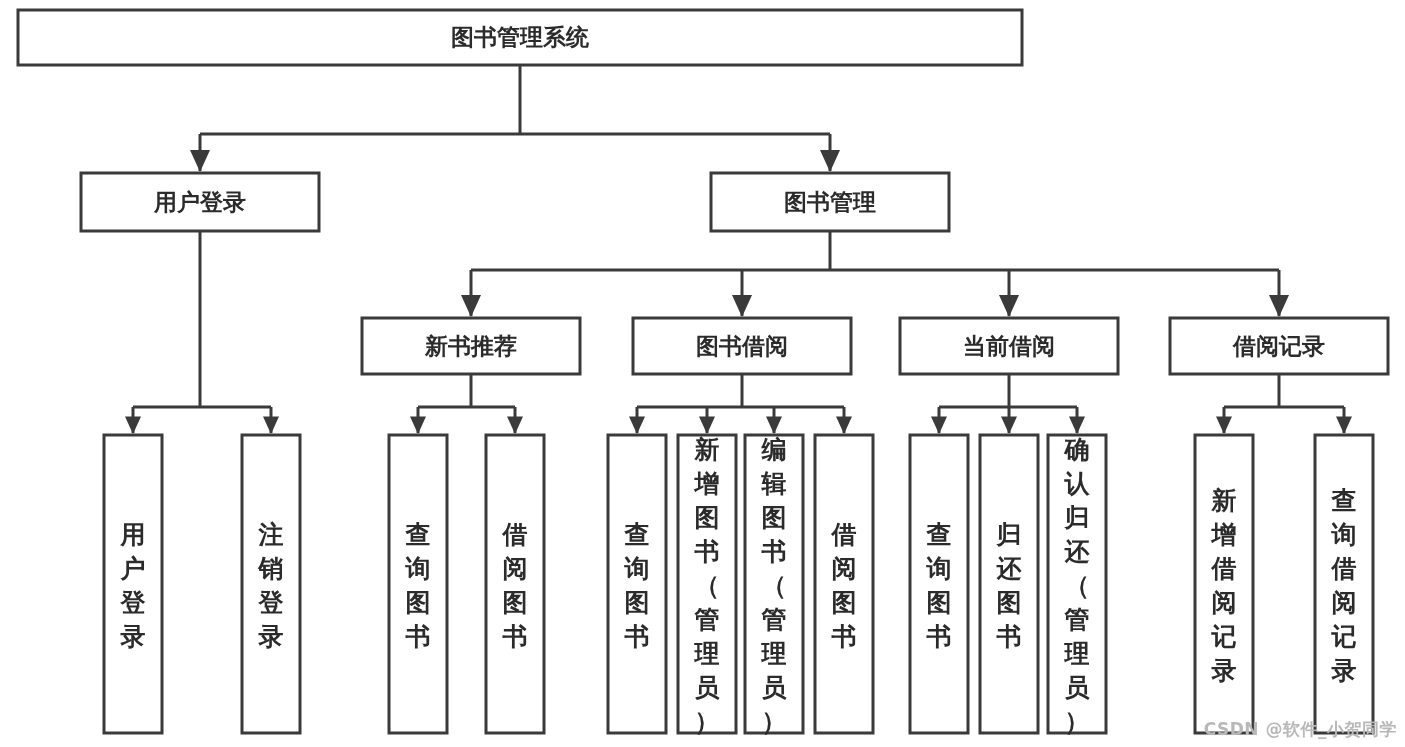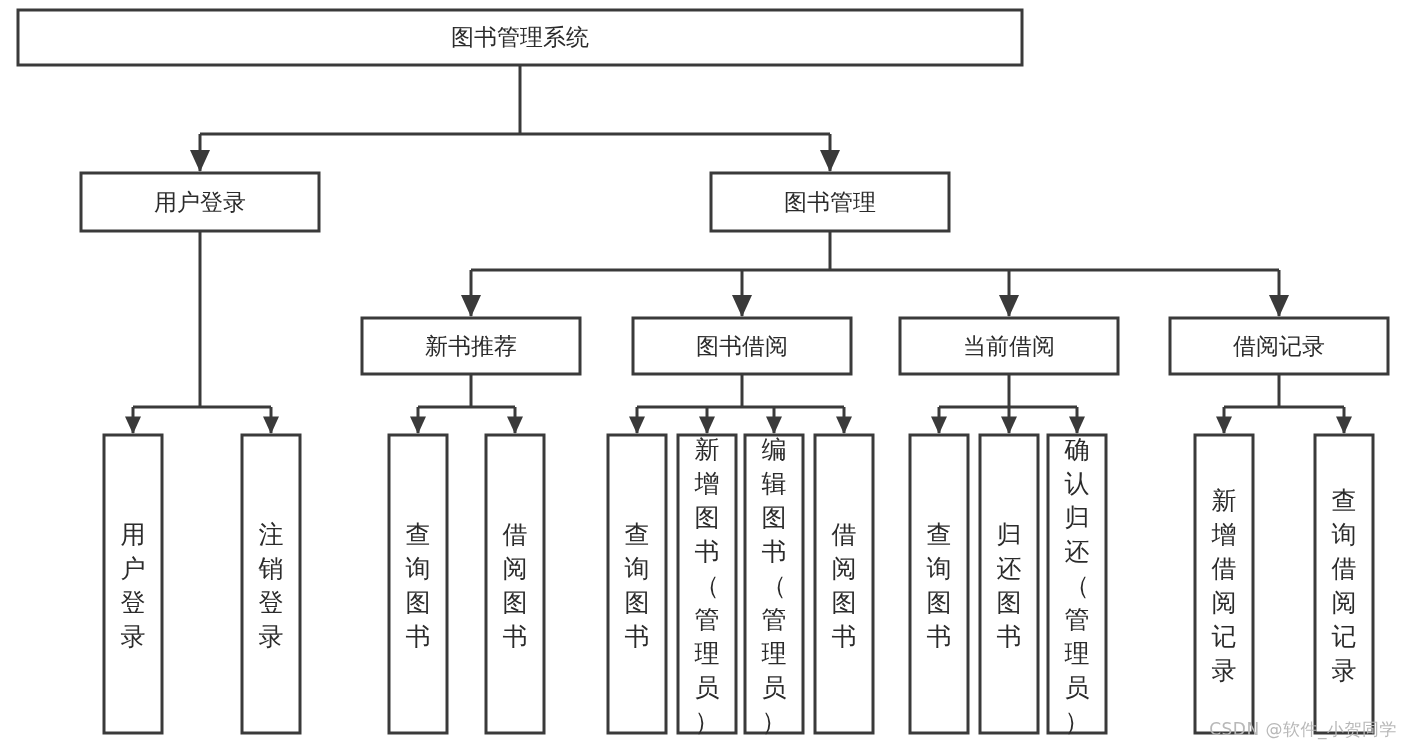--- a/index.html
+++ b/index.html
@@ -13,20 +13,21 @@
     height: 747px;
     font-family: "DejaVu Sans", "Liberation Sans", sans-serif;
     overflow: hidden;
     position: relative;
   }
   #diagram-root {
     position: relative;
     width: 1405px;
     height: 747px;
     background: #ffffff;
+    font-weight: bold;
   }
   svg.diagram-canvas {
     position: absolute;
     top: 0;
     left: 0;
     width: 1405px;
     height: 747px;
     display: block;
   }
   .node-box {

